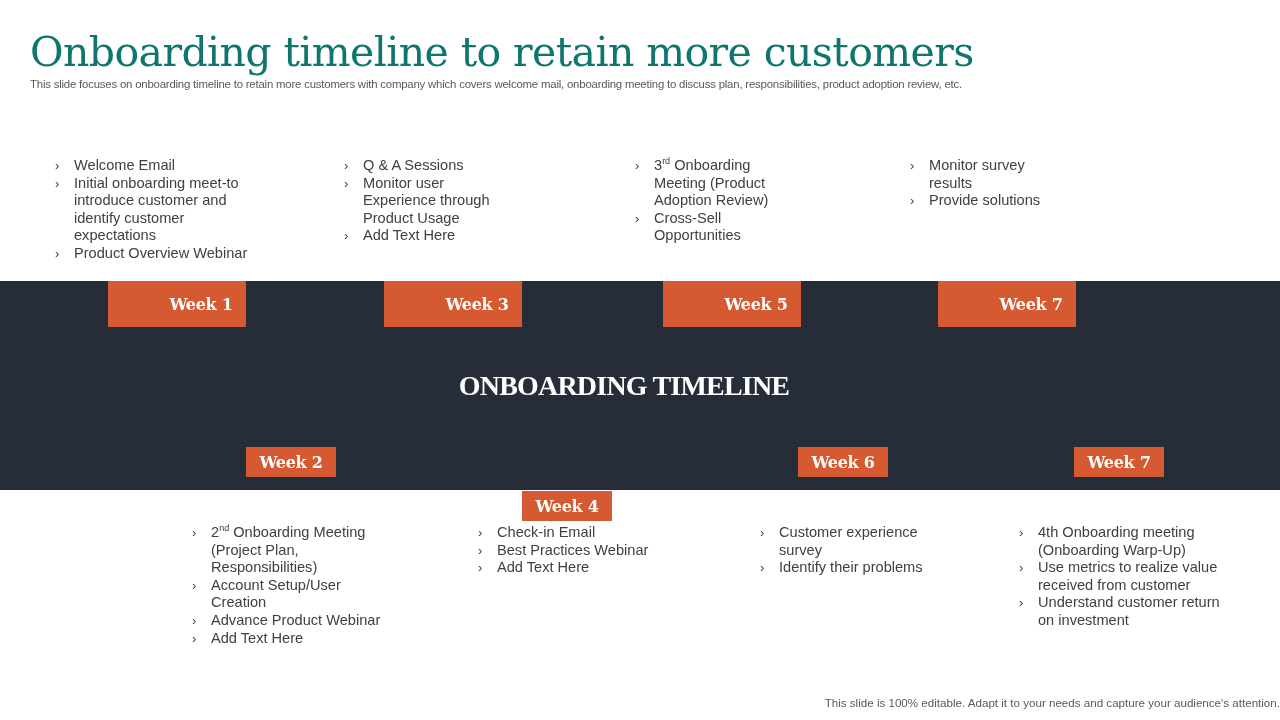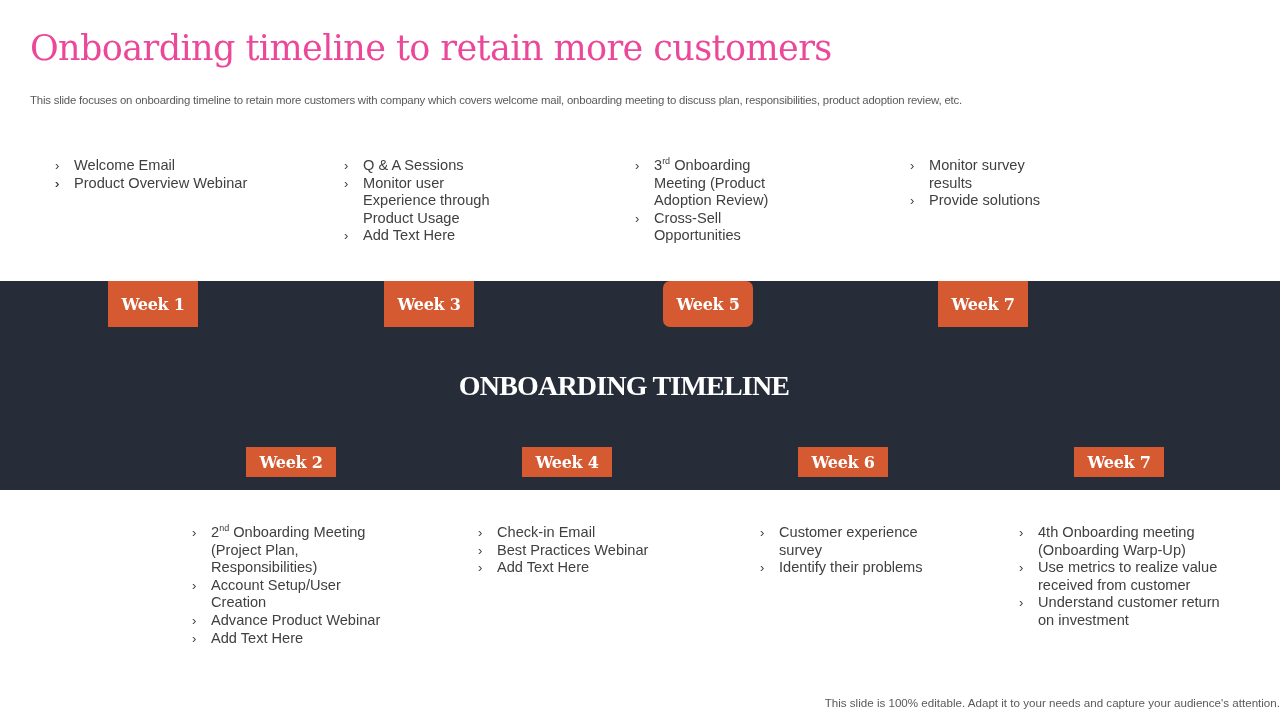--- a/index.html
+++ b/index.html
@@ -5,43 +5,43 @@
   html, body { margin: 0; padding: 0; }
   body {
     width: 1280px; height: 720px; position: relative; overflow: hidden;
     background: #ffffff;
     font-family: "Liberation Sans", sans-serif;
     color: #404040;
   }
   .title {
     position: absolute; left: 30px; top: 28px;
     font-family: "DejaVu Serif", "Liberation Serif", serif;
-    font-size: 35px; color: #ec4899; letter-spacing: -0.6px;
+    font-size: 41px; color: #0f766e; letter-spacing: -0.6px;
     white-space: nowrap; margin: 0; font-weight: normal;
   }
   .subtitle {
-    position: absolute; left: 30px; top: 94px;
+    position: absolute; left: 30px; top: 78px;
     font-size: 11.4px; color: #595959; white-space: nowrap; letter-spacing: -0.2px;
   }
   .band {
     position: absolute; left: 0; top: 281px; width: 1280px; height: 209px;
     background: #272d38;
   }
   .band-title {
     position: absolute; left: 0; width: 1248px; top: 370px; text-align: center;
     font-family: "Liberation Serif", "DejaVu Serif", serif; font-weight: bold;
     font-size: 28px; color: #ffffff; letter-spacing: -0.8px;
   }
   .week {
     position: absolute; width: 90px; background: #d65a31; color: #fff;
     font-family: "DejaVu Serif", "Liberation Serif", serif; font-weight: bold;
     font-size: 16px; display: flex; align-items: center; justify-content: center;
     letter-spacing: -0.3px;
   }
-  .week.top { top: 281px; height: 46px; }
+  .week.top { top: 281px; height: 46px; padding-left: 48px; }
   .week.bottom { top: 447px; height: 30px; }
   ul.items {
     position: absolute; margin: 0; padding: 0; list-style: none;
     font-size: 14.6px; line-height: 17.6px; color: #404040;
   }
   ul.items li { position: relative; padding-left: 19px; }
   ul.items li .chev {
     position: absolute; left: 0; top: 0; font-size: 13px; color: #404040;
   }
   .footer {
@@ -51,21 +51,21 @@
   sup { font-size: 9px; line-height: 0; }
 </style>
 </head>
 <body>
 
 <h1 class="title">Onboarding timeline to retain more customers</h1>
 <div class="subtitle">This slide focuses on onboarding timeline to retain more customers with company which covers welcome mail, onboarding meeting to discuss plan, responsibilities, product adoption review, etc.</div>
 
 <ul class="items" style="left:55px; top:157px; width:210px;">
   <li><span class="chev">›</span><span>Welcome Email</span></li>
-  <li><span class="chev">›</span></li>
+  <li><span class="chev">›</span><span>Initial onboarding meet-to introduce customer and identify customer expectations</span></li>
   <li><span class="chev">›</span><span>Product Overview Webinar</span></li>
 </ul>
 
 <ul class="items" style="left:344px; top:157px; width:160px;">
   <li><span class="chev">›</span><span>Q &amp; A Sessions</span></li>
   <li><span class="chev">›</span><span>Monitor user Experience through Product Usage</span></li>
   <li><span class="chev">›</span><span>Add Text Here</span></li>
 </ul>
 
 <ul class="items" style="left:635px; top:157px; width:150px;">
@@ -76,25 +76,25 @@
 <ul class="items" style="left:910px; top:157px; width:150px;">
   <li><span class="chev">›</span><span>Monitor survey results</span></li>
   <li><span class="chev">›</span><span>Provide solutions</span></li>
 </ul>
 
 <div class="band"></div>
 <div class="band-title">ONBOARDING TIMELINE</div>
 
 <div class="week top" style="left:108px;">Week 1</div>
 <div class="week top" style="left:384px;">Week 3</div>
-<div class="week top" style="left:663px;border-radius:7px;">Week 5</div>
+<div class="week top" style="left:663px;">Week 5</div>
 <div class="week top" style="left:938px;">Week 7</div>
 
 <div class="week bottom" style="left:246px;">Week 2</div>
-<div class="week bottom" style="left:522px;">Week 4</div>
+<div class="week bottom" style="left:522px;margin-top:44px;">Week 4</div>
 <div class="week bottom" style="left:798px;">Week 6</div>
 <div class="week bottom" style="left:1074px;">Week 7</div>
 
 <ul class="items" style="left:192px; top:524px; width:200px;">
   <li><span class="chev">›</span><span>2<sup>nd</sup> Onboarding Meeting (Project Plan, Responsibilities)</span></li>
   <li><span class="chev">›</span><span>Account Setup/User Creation</span></li>
   <li><span class="chev">›</span><span>Advance Product Webinar</span></li>
   <li><span class="chev">›</span><span>Add Text Here</span></li>
 </ul>
 

